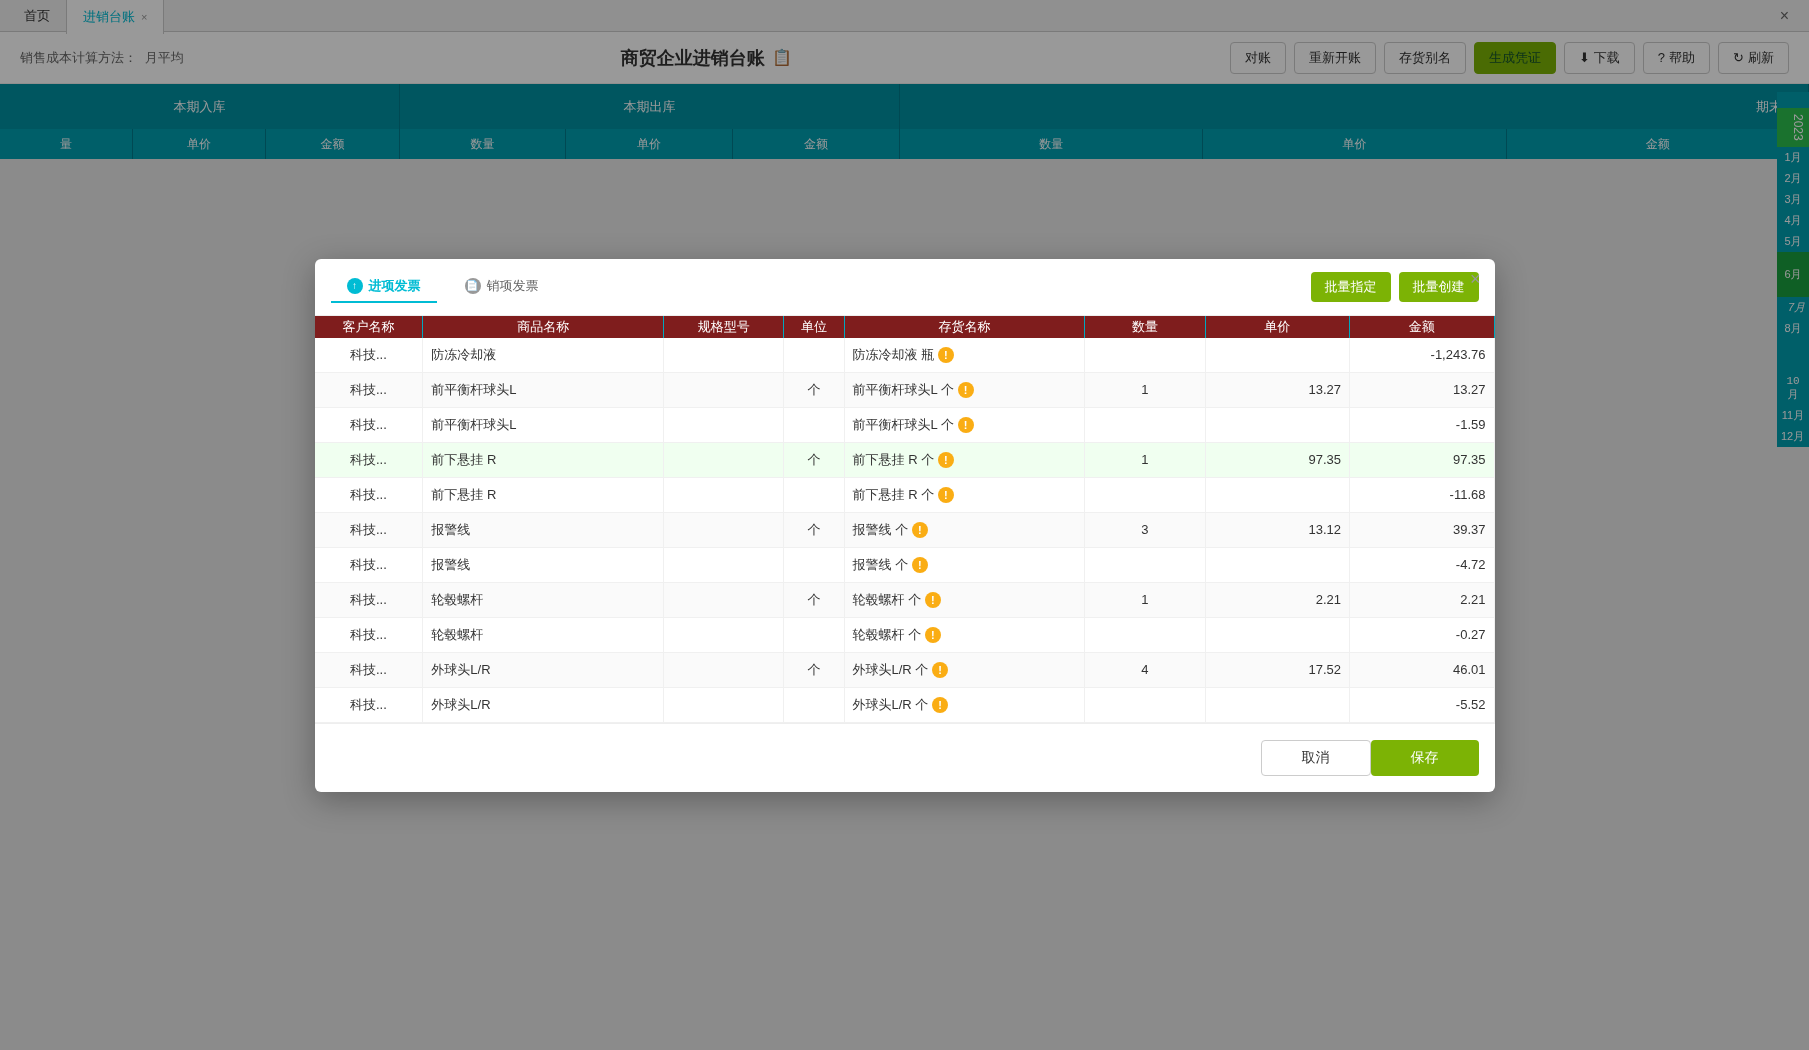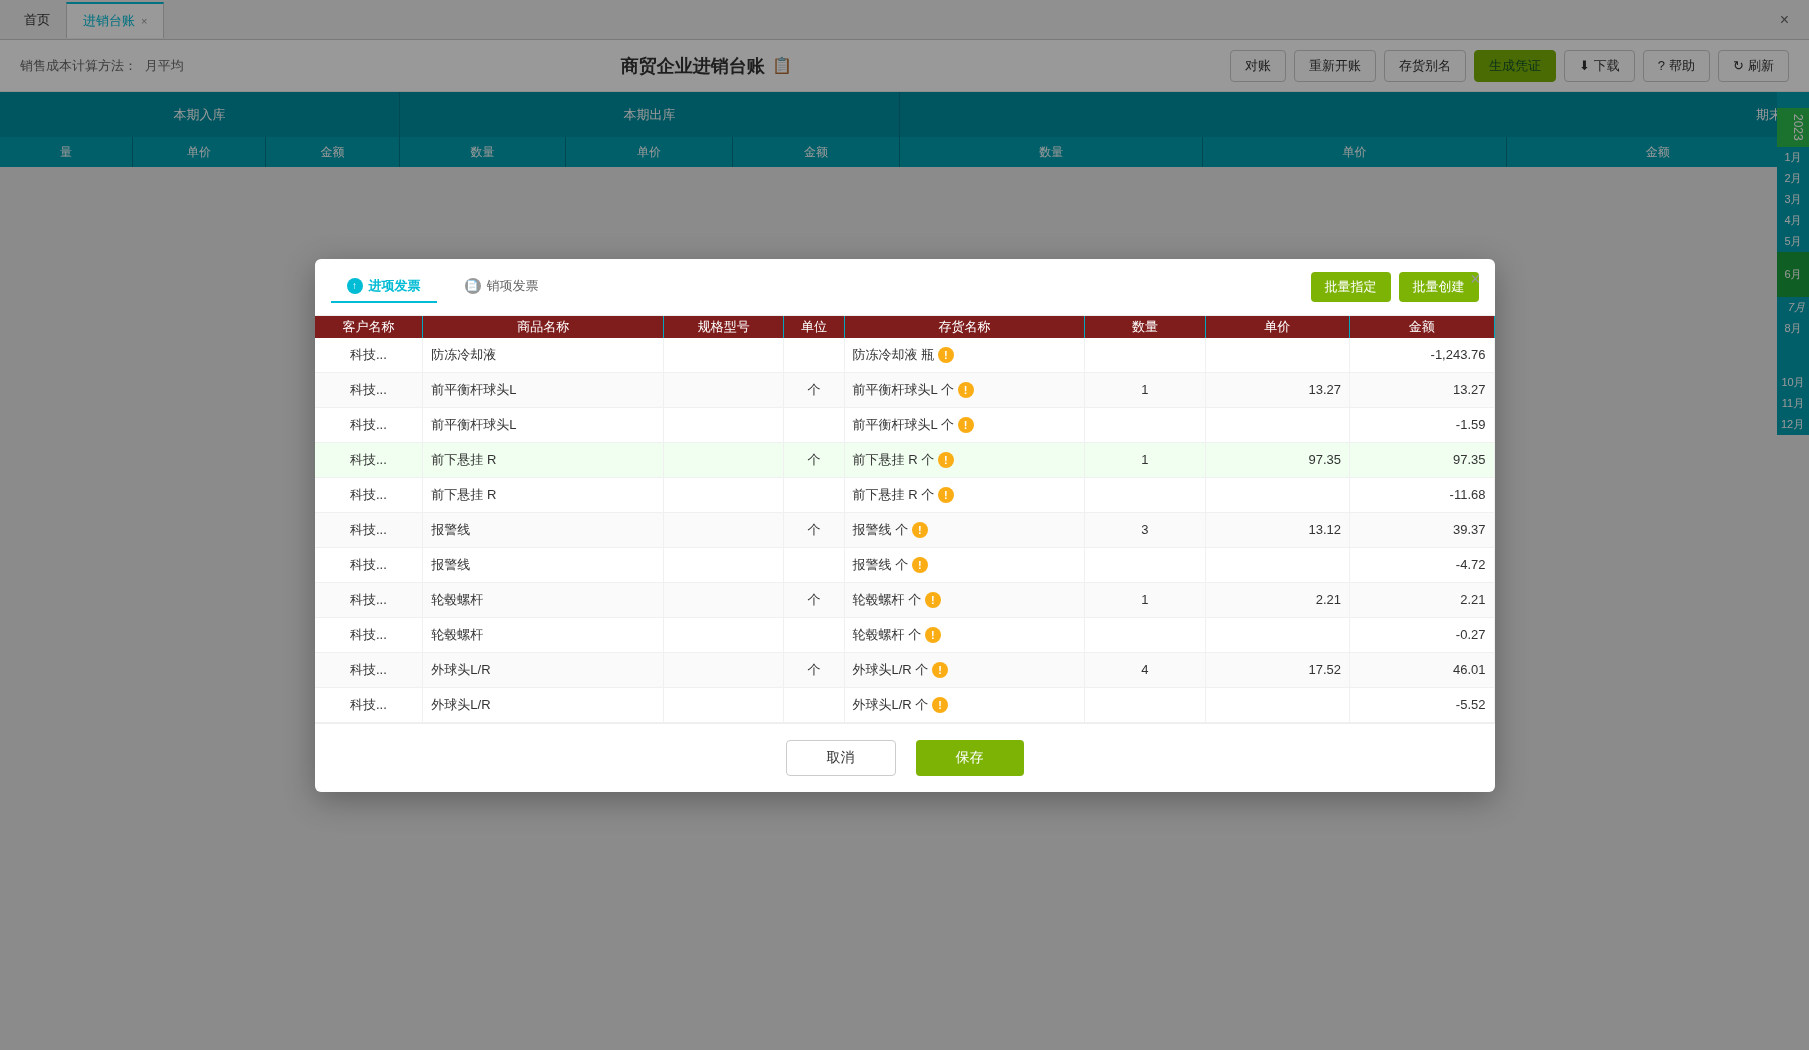--- a/index.html
+++ b/index.html
@@ -2,21 +2,21 @@
 <html><head>
   <meta charset="utf-8">
   <style>
     * { box-sizing: border-box; margin: 0; padding: 0; }
     body { font-family: 'Microsoft YaHei', Arial, sans-serif; font-size: 13px; background: #d0d0d0; width: 1809px; height: 1050px; overflow: hidden; position: relative; }
 
     
     .app-bg { width: 100%; height: 100%; background: #e8e8e8; position: absolute; top: 0; left: 0; }
 
     
-    .tab-bar { display: flex; align-items: center; background: #f0f0f0; height: 40px; border-bottom: 1px solid #ccc; padding: 0 8px; }
+    .tab-bar { display: flex; align-items: center; background: #f0f0f0; height: 32px; border-bottom: 1px solid #ccc; padding: 0 8px; }
     .tab-item { padding: 8px 16px; font-size: 13px; color: #333; cursor: pointer; display: flex; align-items: center; gap: 6px; }
     .tab-item.active { background: #fff; border-top: 2px solid #00bcd4; border-left: 1px solid #ccc; border-right: 1px solid #ccc; color: #00bcd4; }
     .tab-close { color: #999; font-size: 11px; cursor: pointer; }
     .window-close { margin-left: auto; font-size: 16px; color: #666; cursor: pointer; padding: 4px 12px; }
 
     
     .main-toolbar { display: flex; align-items: center; background: #fff; height: 52px; padding: 0 20px; border-bottom: 1px solid #eee; }
     .cost-label { font-size: 13px; color: #666; }
     .page-title { font-size: 18px; font-weight: bold; color: #333; margin: 0 auto; display: flex; align-items: center; gap: 8px; }
     .page-title-icon { color: #666; font-size: 16px; }
@@ -58,21 +58,21 @@
     .modal-table { width: 100%; border-collapse: collapse; }
     .modal-table th { background: #7f1d1d; color: #fff; padding: 2px 8px; font-size: 13px; font-weight: normal; border-right: 1px solid #00a8be; text-align: center; position: sticky; top: 0; z-index: 10; }
     .modal-table th:first-child { border-left: none; }
     .modal-table td { padding: 8px 8px; font-size: 13px; border-bottom: 1px solid #f0f0f0; border-right: 1px solid #f0f0f0; text-align: center; color: #333; }
     .modal-table tr:nth-child(even) { background: #fafafa; }
     .modal-table tr.highlighted { background: #f0fff0; }
     .warn-icon { display: inline-block; width: 16px; height: 16px; border-radius: 50%; background: #faad14; color: #fff; font-size: 11px; font-weight: bold; line-height: 16px; text-align: center; }
     td.right { text-align: right; }
 
     
-    .modal-footer { display: flex; justify-content: center; gap: 20px; padding: 16px; border-top: 1px solid #eee; }
+    .modal-footer { display: flex; justify-content: flex-end; padding: 16px; border-top: 1px solid #eee; }
     .btn-cancel { padding: 8px 40px; border: 1px solid #ccc; border-radius: 4px; background: #fff; cursor: pointer; font-size: 14px; color: #333; }
     .btn-save { padding: 8px 40px; border: none; border-radius: 4px; background: #7cb305; cursor: pointer; font-size: 14px; color: #fff; }
 
     
     .modal-table-wrap::-webkit-scrollbar { width: 6px; }
     .modal-table-wrap::-webkit-scrollbar-track { background: #f1f1f1; }
     .modal-table-wrap::-webkit-scrollbar-thumb { background: #ccc; border-radius: 3px; }
   </style>
 </head>
 <body>
@@ -166,21 +166,21 @@
     <div class="month-numbers">
       <div class="month-num" style="font-size:11px; padding:3px 4px; text-align:center; color:#fff;">1月</div>
       <div class="month-num" style="font-size:11px; padding:3px 4px; text-align:center; color:#fff;">2月</div>
       <div class="month-num" style="font-size:11px; padding:3px 4px; text-align:center; color:#fff;">3月</div>
       <div class="month-num" style="font-size:11px; padding:3px 4px; text-align:center; color:#fff;">4月</div>
       <div class="month-num" style="font-size:11px; padding:3px 4px; text-align:center; color:#fff;">5月</div>
       <div class="month-num active" style="font-size:11px; padding:15px 4px; text-align:center; color:#fff; background:#1a9e3e;">6月</div>
       <div class="month-num" style="font-size:11px; padding:3px 4px; text-align:right; color:#fff;font-style:italic;">7月</div>
       <div class="month-num" style="font-size:11px; padding:3px 4px; text-align:center; color:#fff;">8月</div>
       <div class="month-num" style="font-size:11px; padding:3px 4px; text-align:left; color:#fff;margin-left:28px;">9月</div>
-      <div class="month-num" style="font-size:11px; padding:3px 4px; text-align:center; color:#fff;">10月</div>
+      <div class="month-num" style="font-size:11px; padding:3px 4px; text-align:center; color:#fff;font-family:Liberation Mono, monospace;">10月</div>
       <div class="month-num" style="font-size:11px; padding:3px 4px; text-align:center; color:#fff;">11月</div>
       <div class="month-num" style="font-size:11px; padding:3px 4px; text-align:left; color:#fff;">12月</div>
     </div>
   </div>
 
 </div>
 
 <div class="modal-overlay">
   <div class="modal">
 

